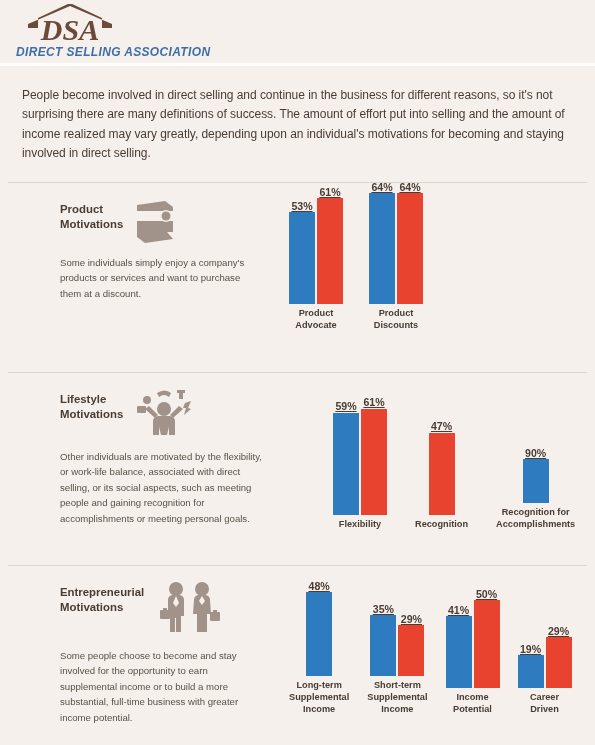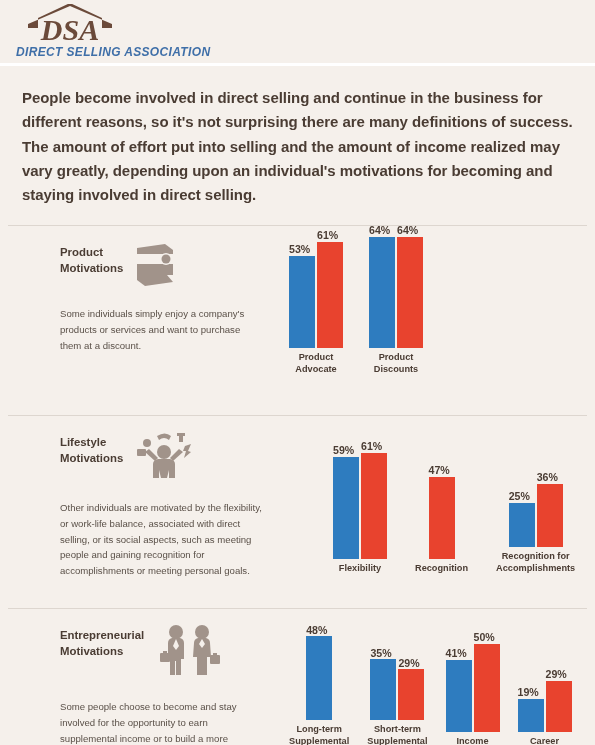--- a/index.html
+++ b/index.html
@@ -51,22 +51,22 @@
     font-weight: bold;
     line-height: 1.28;
     color: #e8493a;
     padding-left: 8px;
     letter-spacing: -0.1px;
   }
 
   
   .intro {
     padding: 20px 22px 0 22px;
-    font-size: 15px;
-    font-weight: bold;
+    font-size: 12px;
+    font-weight: normal;
     line-height: 1.62;
     color: #4a3c33;
     letter-spacing: -0.05px;
   }
 
   .divider {
     height: 1px;
     background: #ddd6cf;
     margin: 0 8px;
   }
@@ -93,21 +93,21 @@
     font-weight: bold;
     line-height: 1.34;
     color: #4a3c33;
     padding-top: 5px;
     white-space: pre-line;
   }
   .sec-body {
     font-size: 9.6px;
     line-height: 1.62;
     color: #5a5048;
-    margin-top: 16px;
+    margin-top: 8px;
   }
   .icon-wrap {
     flex: 0 0 auto;
   }
 
   
   .chart-area {
     flex: 1;
     position: relative;
   }
@@ -122,21 +122,23 @@
     align-items: center;
   }
   .bars {
     display: flex;
     align-items: flex-end;
     gap: 2px;
   }
   .bar-col {
     display: flex;
     flex-direction: column;
+    align-items: center;
     justify-content: flex-end;
+    text-decoration: underline;
   }
   .bar-val {
     font-size: 10.6px;
     font-weight: bold;
     color: #4a3c33;
     margin-bottom: 1px;
     line-height: 1;
   }
   .bar {
     width: 26px;
@@ -276,26 +278,22 @@
             <span class="bar-val">47%</span>
             <div class="bar red" style="height:82px"></div>
           </div>
         </div>
         <div class="group-label">Recognition</div>
       </div>
 
       <div class="group">
         <div class="bars">
           <div class="bar-col">
-            <span class="bar-val">25%</span>
+            <span class="bar-val">90%</span>
             <div class="bar blue" style="height:44px"></div>
-          </div>
-          <div class="bar-col">
-            <span class="bar-val">36%</span>
-            <div class="bar red" style="height:63px"></div>
           </div>
         </div>
         <div class="group-label">Recognition for
 Accomplishments</div>
       </div>
 
     </div>
   </div>
 </div>
 

